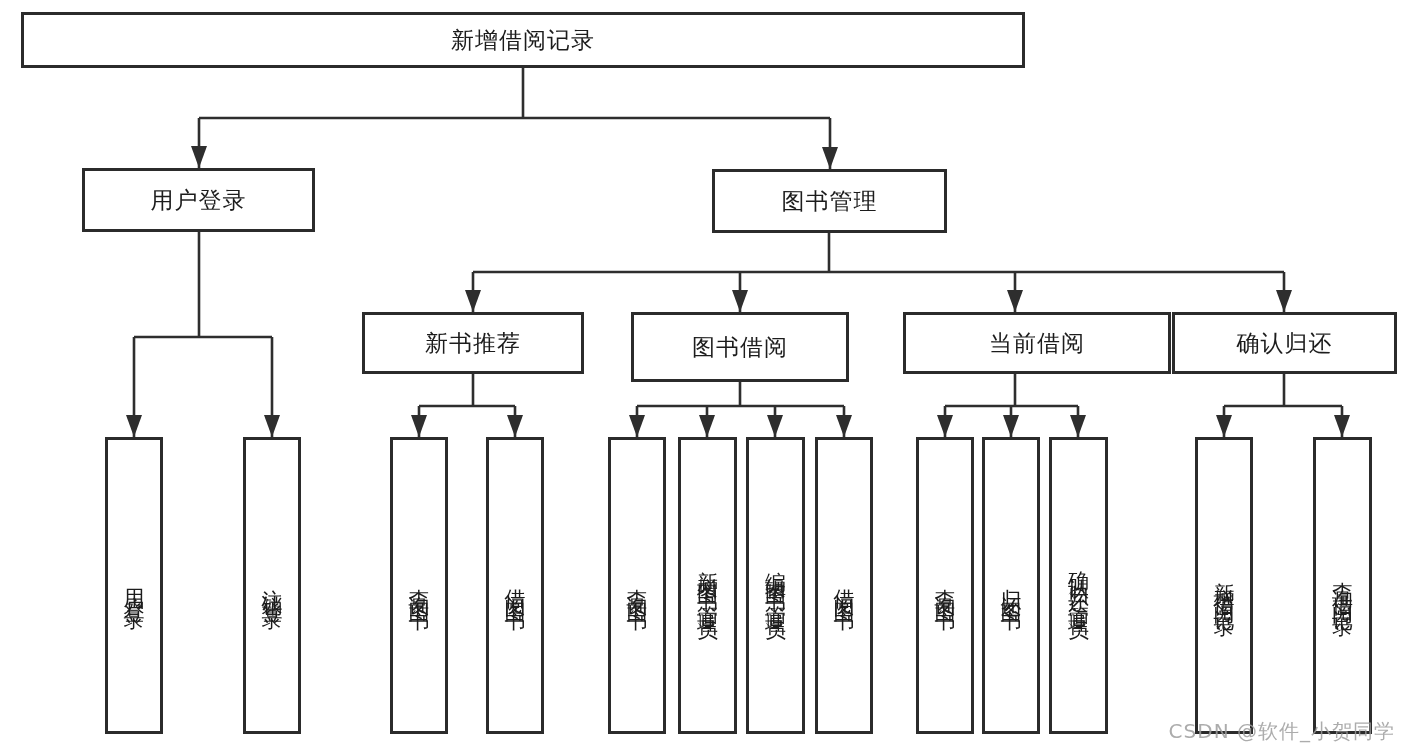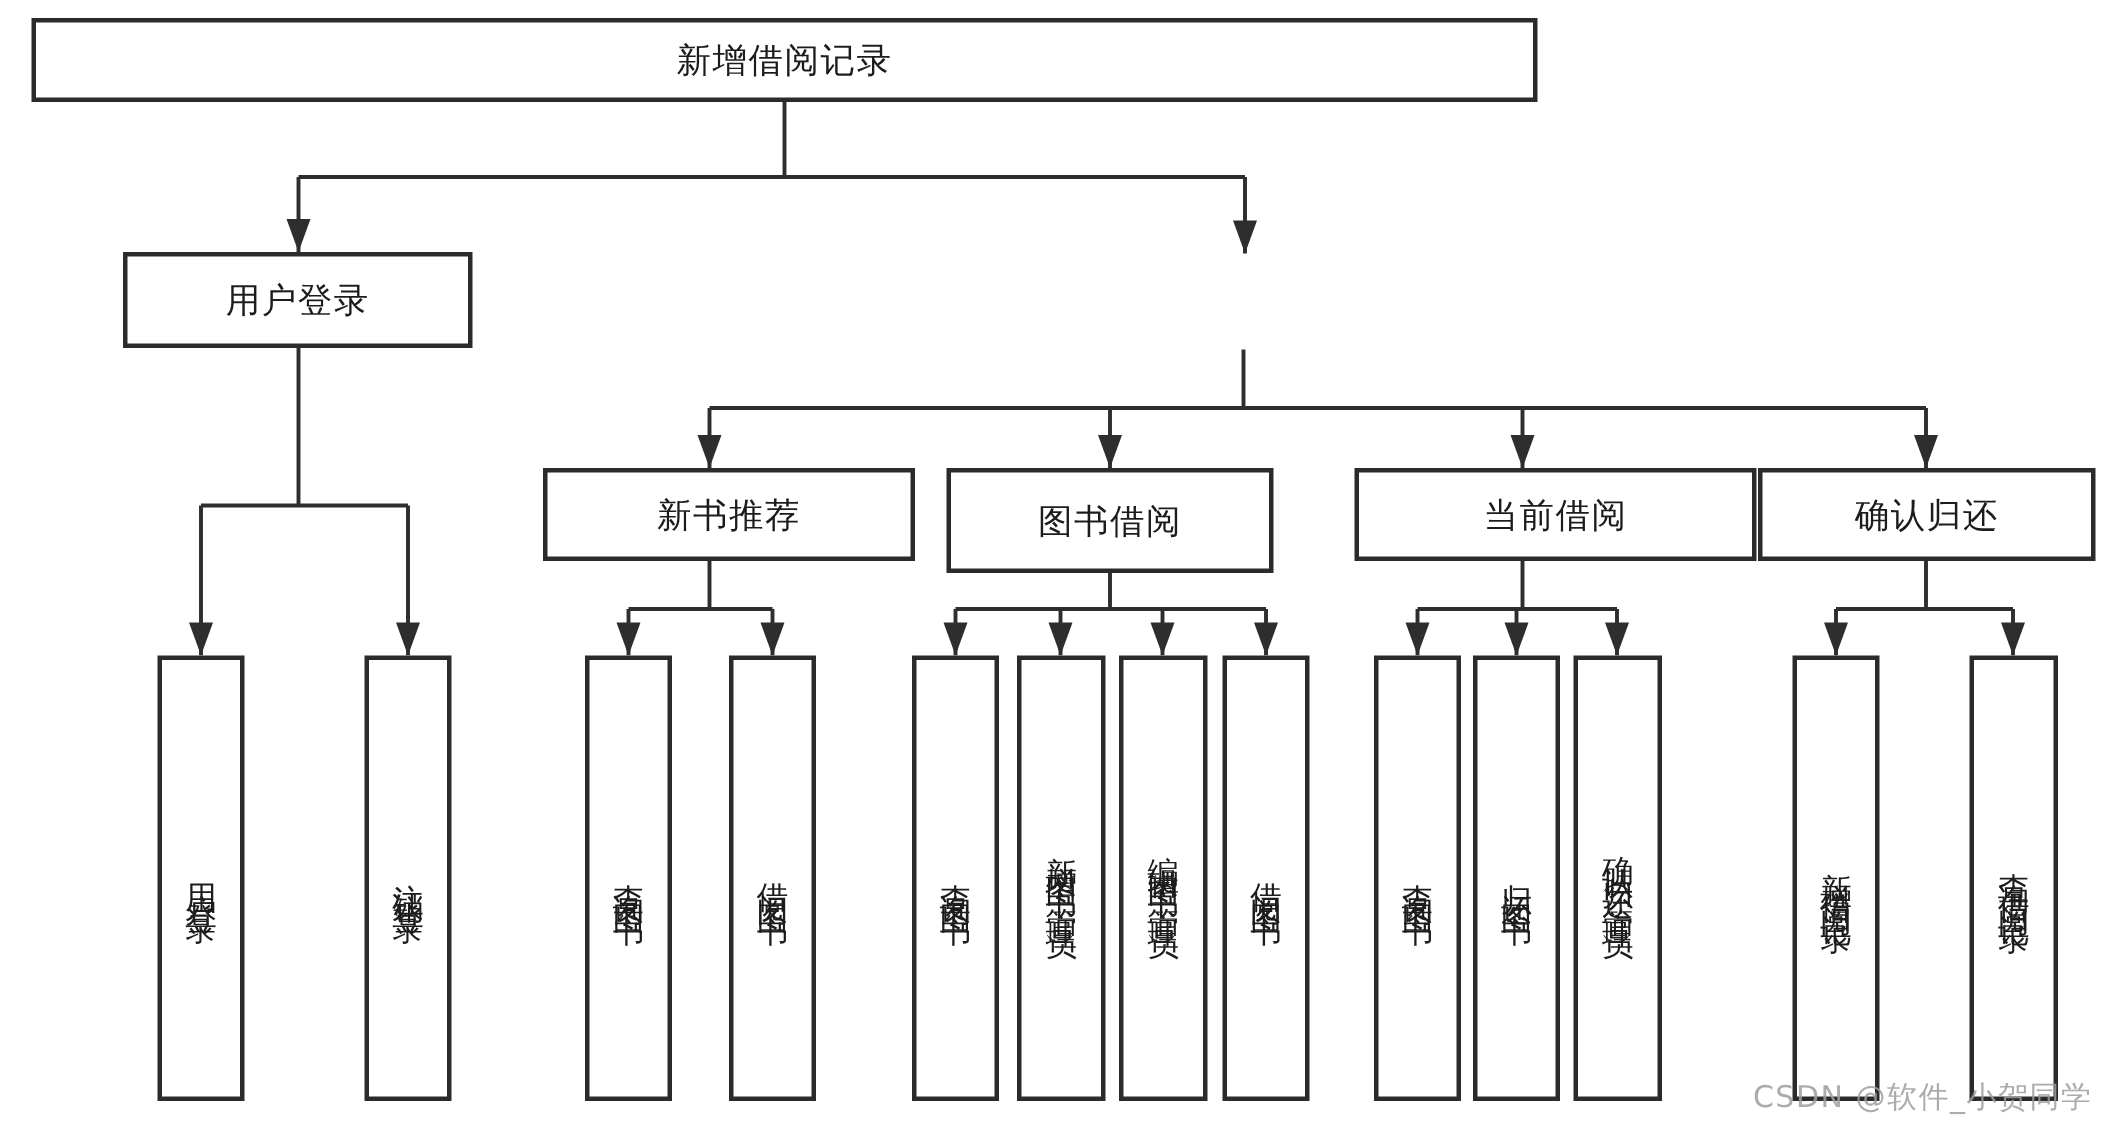--- a/index.html
+++ b/index.html
@@ -108,22 +108,25 @@
     </g>
   </svg>
 
   <div class="box" style="left:21px; top:12px; width:1004px; height:56px">
     <span class="lbl">新增借阅记录</span>
   </div>
 
   <div class="box" style="left:82px; top:168px; width:233px; height:64px">
     <span class="lbl">用户登录</span>
   </div>
+  <div class="box" style="left:712px; top:169px; width:235px; height:64px">
+    <span class="lbl">图书管理</span>
+  </div>
 
-  <div class="box" style="left:362px; top:312px; width:248px; height:62px">
+  <div class="box" style="left:362px; top:312px; width:222px; height:62px">
     <span class="lbl">新书推荐</span>
   </div>
   <div class="box" style="left:631px; top:312px; width:218px; height:70px">
     <span class="lbl">图书借阅</span>
   </div>
   <div class="box" style="left:903px; top:312px; width:268px; height:62px">
     <span class="lbl">当前借阅</span>
   </div>
   <div class="box" style="left:1172px; top:312px; width:225px; height:62px">
     <span class="lbl">确认归还</span>

